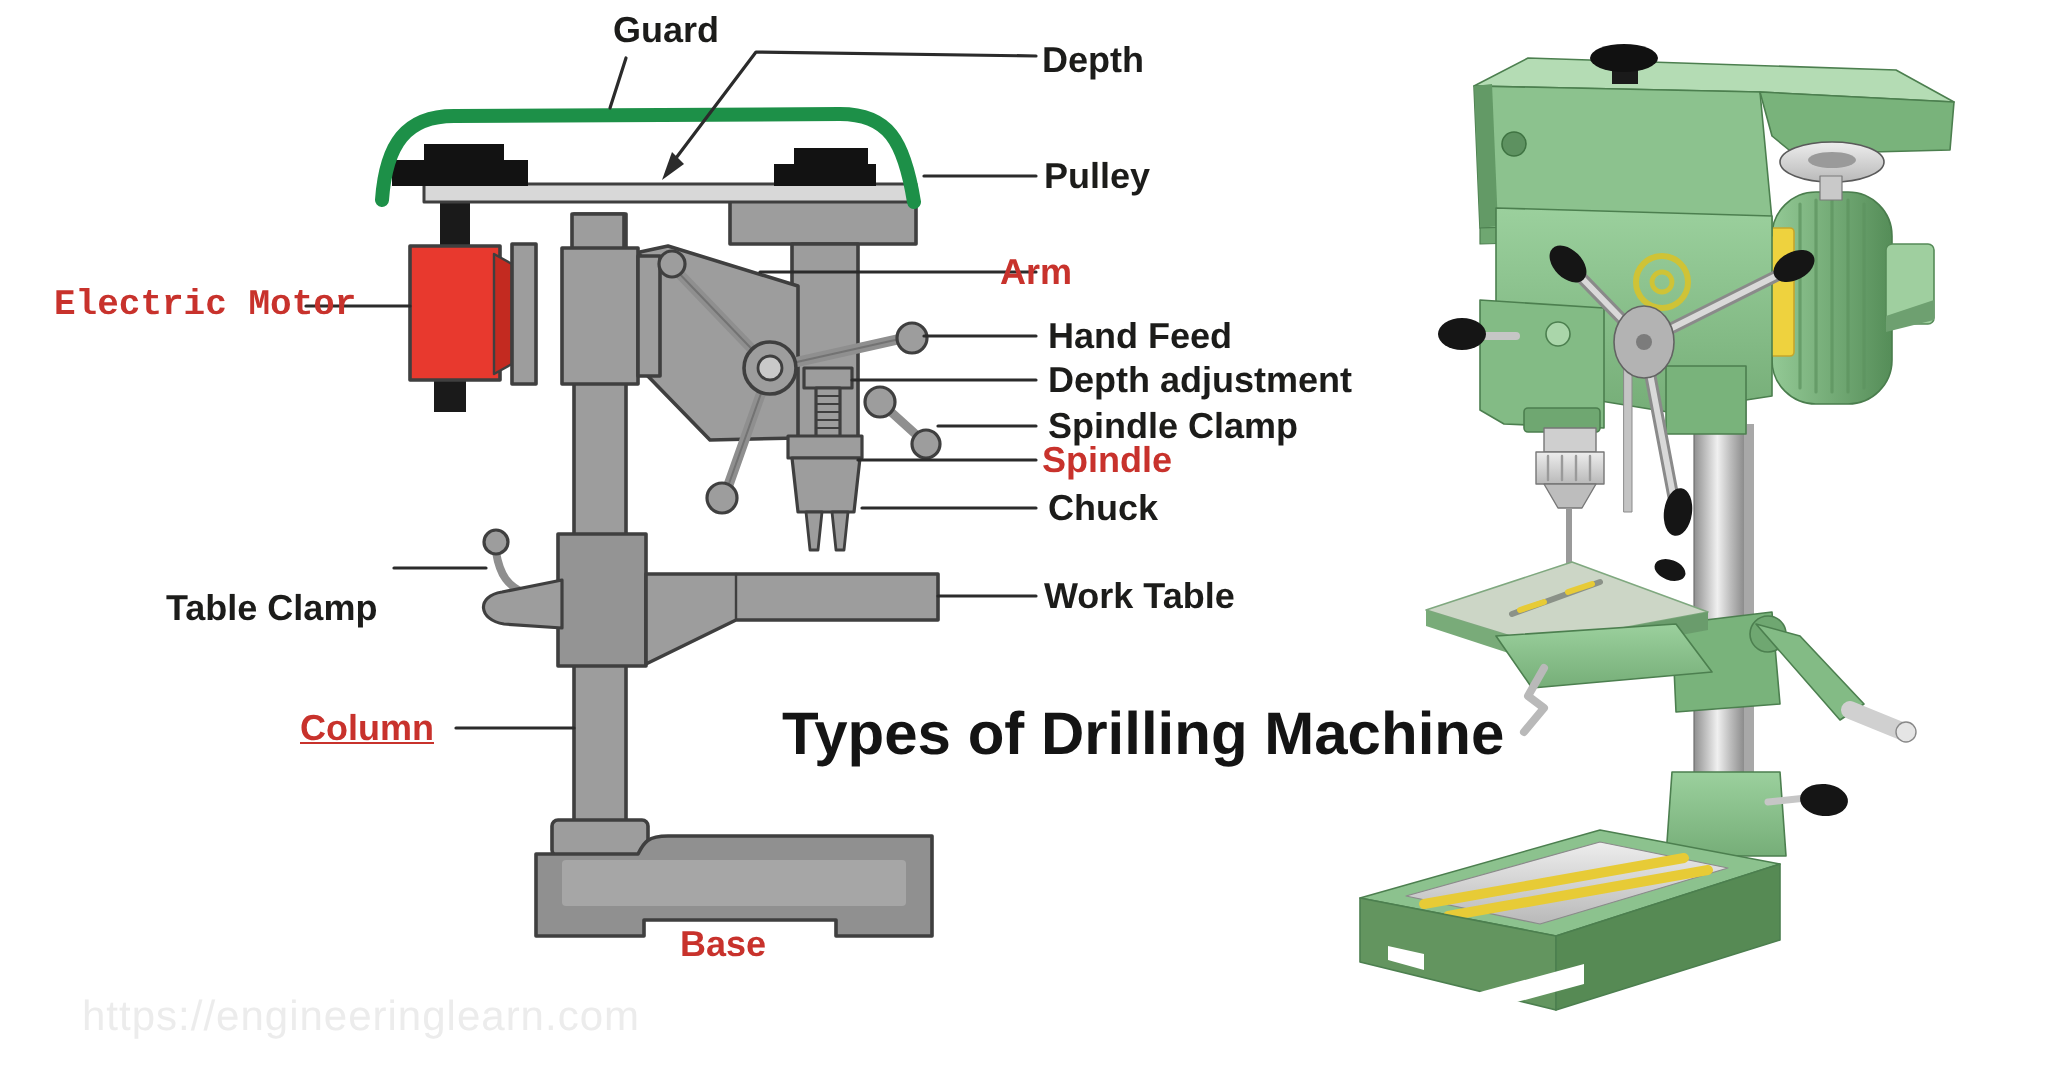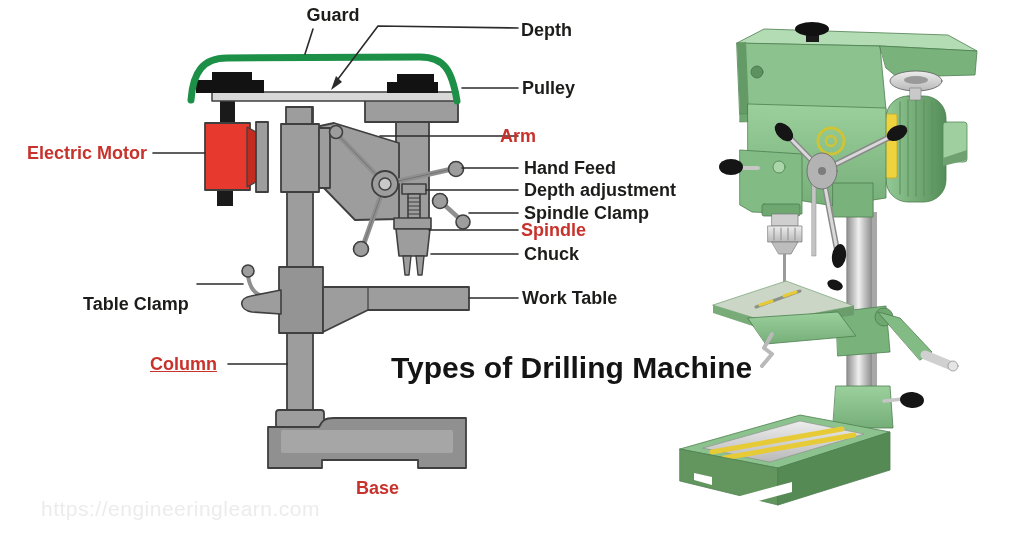--- a/index.html
+++ b/index.html
@@ -256,20 +256,20 @@
   <div class="lbl center" style="left:300px;top:6px;width:66px;">Guard</div>
   <div class="lbl" style="left:521px;top:21px;">Depth</div>
   <div class="lbl" style="left:522px;top:79px;">Pulley</div>
   <div class="lbl red" style="left:500px;top:127px;">Arm</div>
   <div class="lbl" style="left:524px;top:159px;">Hand Feed</div>
   <div class="lbl" style="left:524px;top:181px;">Depth adjustment</div>
   <div class="lbl" style="left:524px;top:204px;">Spindle Clamp</div>
   <div class="lbl red" style="left:521px;top:221px;">Spindle</div>
   <div class="lbl" style="left:524px;top:245px;">Chuck</div>
   <div class="lbl" style="left:522px;top:289px;">Work Table</div>
-  <div class="lbl red" style="left:27px;top:144px;">Electric Motor</div>
+  <div class="lbl red" style="left:27px;top:144px;font-family:Liberation Mono, monospace;">Electric Motor</div>
   <div class="lbl" style="left:83px;top:275px;margin-top:20px;">Table Clamp</div>
   <div class="lbl red" style="left:150px;top:355px;text-decoration:underline;">Column</div>
-  <div class="lbl red" style="left:356px;top:463px;margin-top:16px;">Base</div>
+  <div class="lbl red" style="left:340px;top:463px;">Base</div>
 
   <div class="title">Types of Drilling Machine</div>
   <div class="watermark">https://engineeringlearn.com</div>
 </div>
 
 </body></html>

